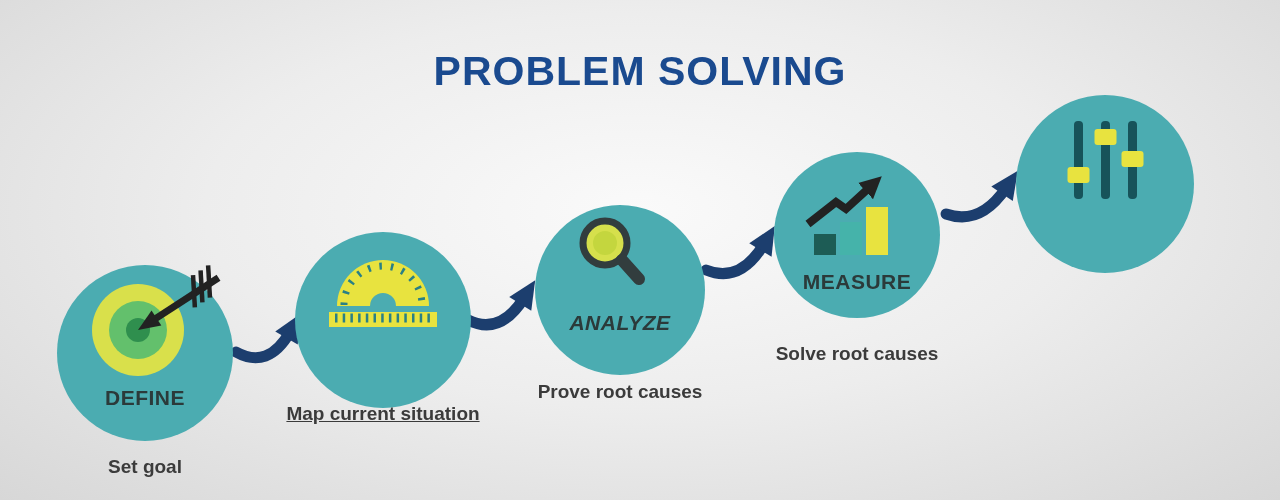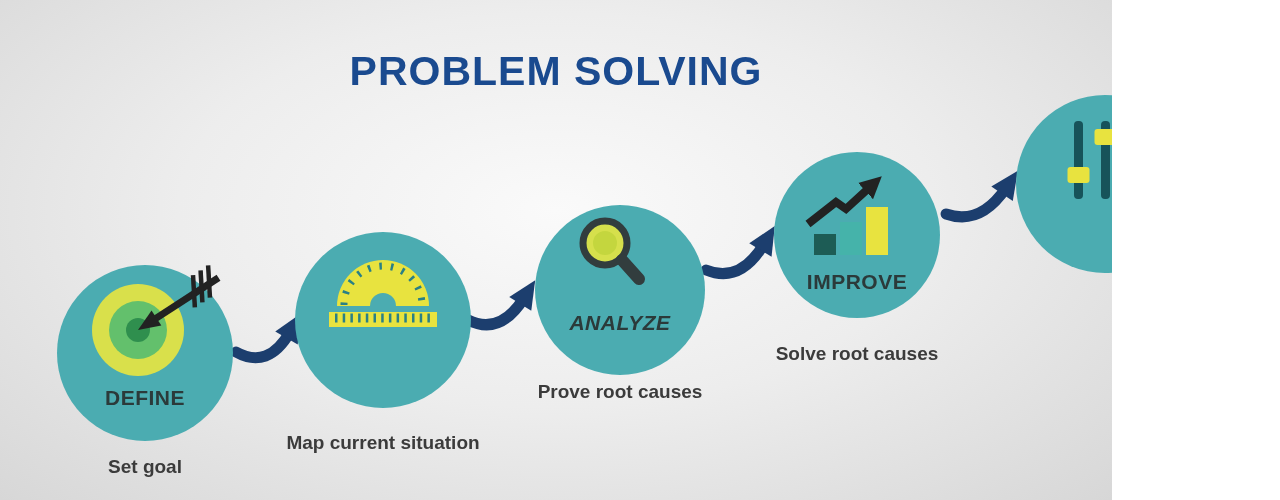--- a/index.html
+++ b/index.html
@@ -1,18 +1,18 @@
 <!DOCTYPE html>
 <html><head>
 <meta charset="utf-8">
 <style>
   html,body{margin:0;padding:0;}
   .canvas{
     position:relative;
-    width:1112px;height:500px;
+    width:1280px;height:500px;
     overflow:hidden;
     font-family:"Liberation Sans", sans-serif;
     background:radial-gradient(ellipse at 50% 42%, #fafafa 0%, #ededed 48%, #d7d7d7 100%);
   }
   .title{
     position:absolute;top:48px;left:0;width:100%;
     text-align:center;
     font-size:41px;font-weight:bold;letter-spacing:1px;
     color:#1A4A8F;
   }
@@ -38,21 +38,21 @@
   .s2{left:295px;top:232px;width:176px;height:176px;}
   .s3{left:535px;top:205px;width:170px;height:170px;}
   .s4{left:774px;top:152px;width:166px;height:166px;}
   .s5{left:1016px;top:95px;width:178px;height:178px;}
   .s1 .step-label{top:121px;}
   .s2 .step-label{top:112px;}
   .s3 .step-label{top:106px;font-style:italic;}
   .s4 .step-label{top:118px;}
   .s5 .step-label{top:116px;}
   .s1 .step-subtitle{top:191px;}
-  .s2 .step-subtitle{top:200px;}
+  .s2 .step-subtitle{top:171px;text-decoration:underline;}
   .s3 .step-subtitle{top:176px;}
   .s4 .step-subtitle{top:191px;}
   .s5 .step-subtitle{top:194px;}
   .arrows{position:absolute;left:0;top:0;pointer-events:none;}
 </style>
 </head>
 <body>
 
 <div class="canvas">
 
@@ -119,21 +119,21 @@
       <defs>
         <marker id="arrowBlack" markerUnits="userSpaceOnUse" markerWidth="24" markerHeight="24" refX="6" refY="12" orient="auto">
           <path d="M0,1 L22,12 L0,23 Z" fill="#222"></path>
         </marker>
       </defs>
       <rect x="40" y="82" width="22" height="21" fill="#1D5C55"></rect>
       <rect x="66" y="70" width="22" height="33" fill="#45B3AA"></rect>
       <rect x="92" y="55" width="22" height="48" fill="#E8E33F"></rect>
       <polyline points="34,72 62,50 72,57 96,35" fill="none" stroke="#222" stroke-width="8" marker-end="url(#arrowBlack)"></polyline>
     </svg>
-    <div class="step-label">IMPROVE</div>
+    <div class="step-label">MEASURE</div>
     <div class="step-subtitle">Solve root causes</div>
   </div>
 
   <div class="step s5">
     <div class="circle"></div>
     <svg class="icon-svg" width="178" height="178" viewBox="0 0 178 178">
       <rect x="58" y="26" width="9" height="78" rx="4" fill="#17535A"></rect>
       <rect x="85" y="26" width="9" height="78" rx="4" fill="#17535A"></rect>
       <rect x="112" y="26" width="9" height="78" rx="4" fill="#17535A"></rect>
       <rect x="51.5" y="72" width="22" height="16" rx="3" fill="#E8E33F"></rect>

